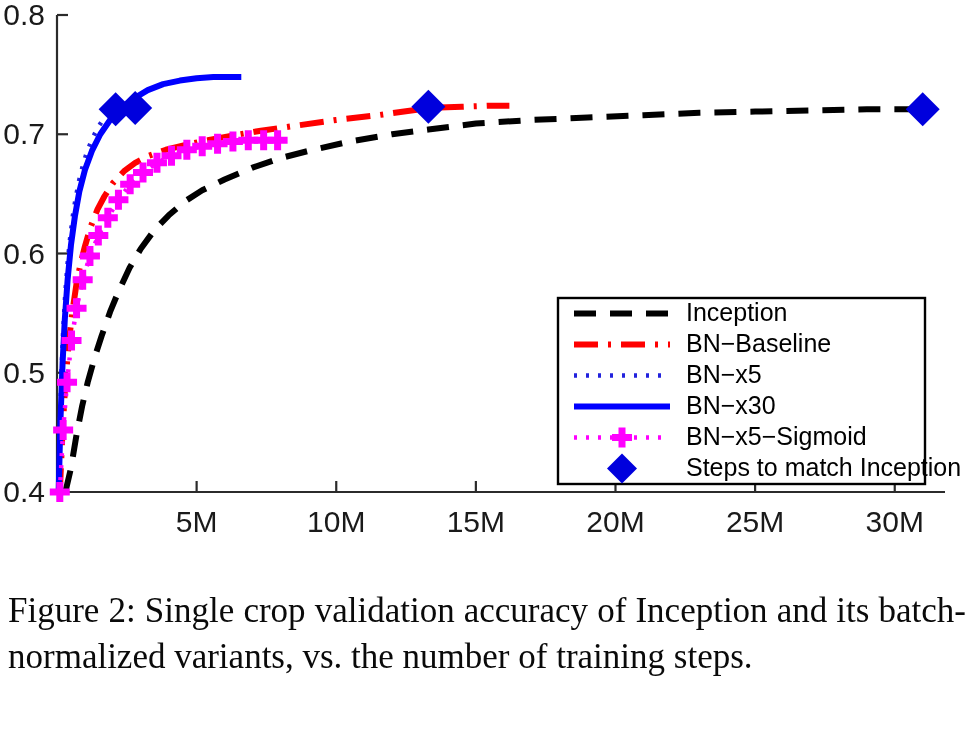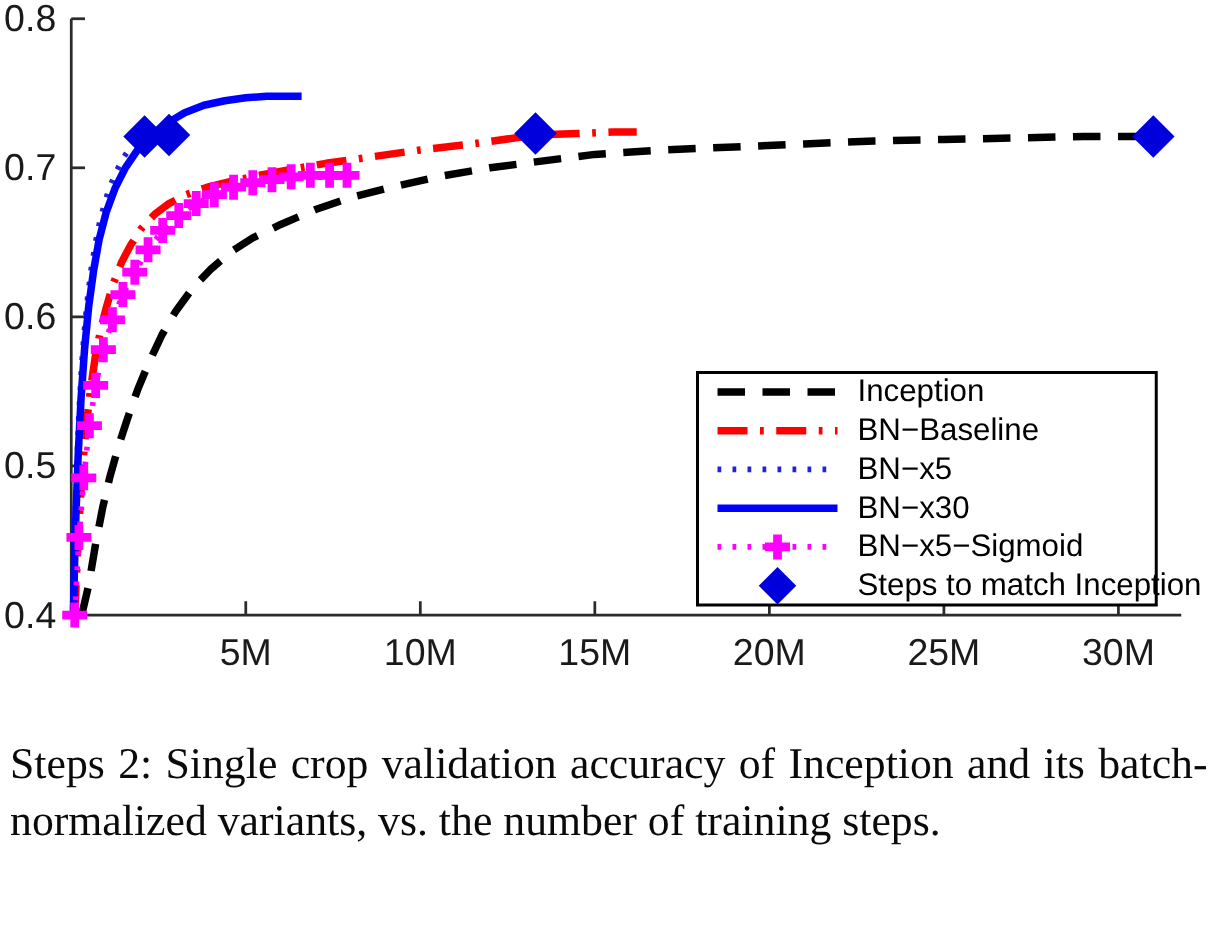--- a/index.html
+++ b/index.html
@@ -169,17 +169,17 @@
           </g>
           <g>
             <path d="M 622 453.5 L 637 468.5 L 622 483.5 L 607 468.5 Z" fill="#0000dd"></path>
             <text x="686" y="469.5" class="legend-text">Steps to match Inception</text>
           </g>
         </g>
     </svg>
   </div>
 
   <div id="caption">
-    <span class="cap-label">Steps 2:</span>
+    <span class="cap-label">Figure 2:</span>
     <span class="cap-body">Single crop validation accuracy of Inception and its batch-normalized variants, vs.  the number of training steps.</span>
   </div>
 
 </div>
 
 </body></html>

